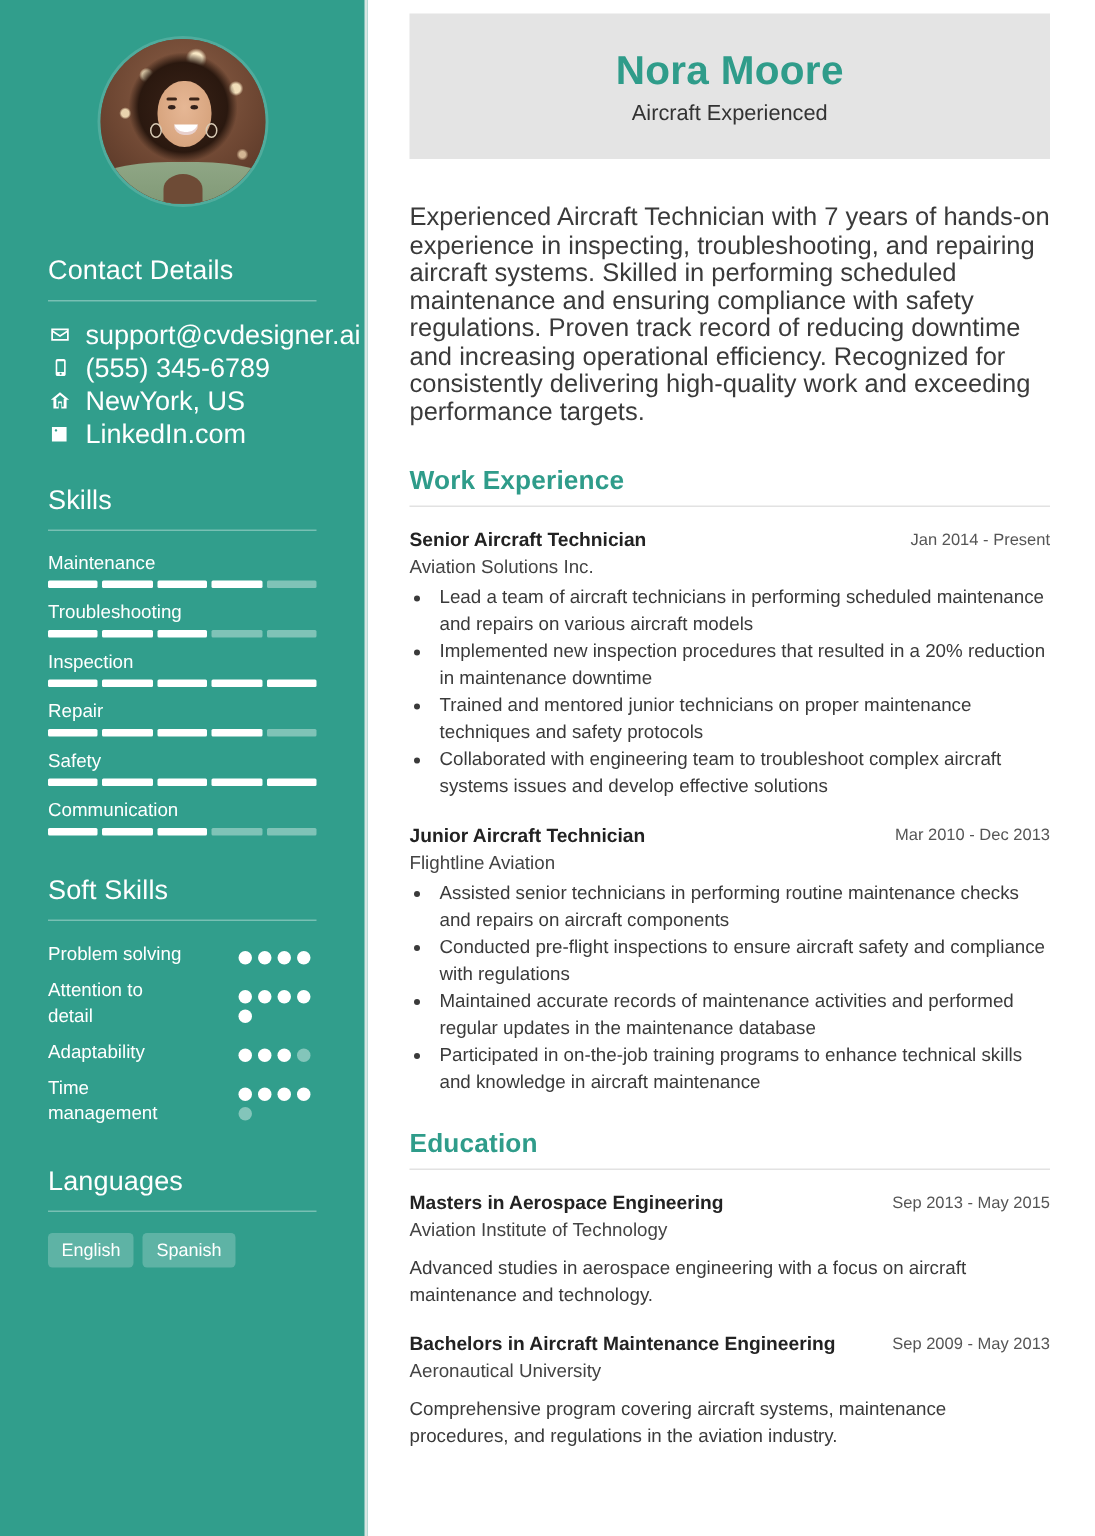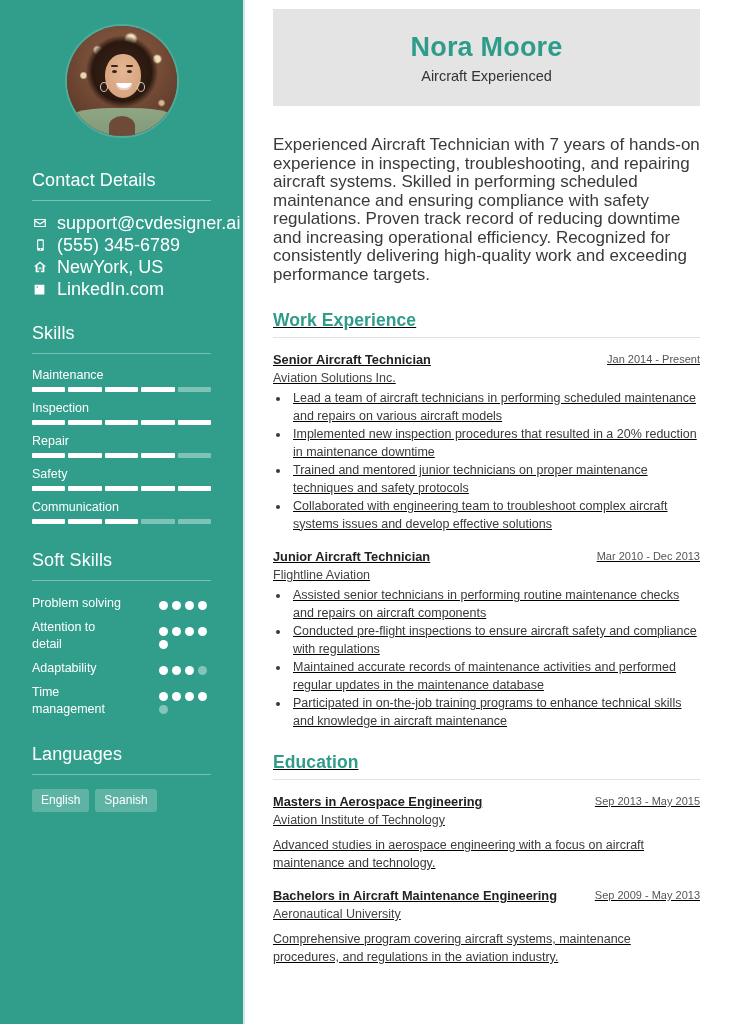--- a/index.html
+++ b/index.html
@@ -230,26 +230,26 @@
     font-size: 17.5px;
     font-weight: bold;
     margin-bottom: 6px;
     letter-spacing: 0.1px;
   }
   .sec-rule {
     height: 1px;
     background: #e2e2e2;
     margin-bottom: 13px;
   }
-  .section { margin-bottom: 22px; text-decoration: underline; }
+  .section { margin-bottom: 22px; }
 
   .entry { margin-bottom: 15px; }
   .entry-top {
     display: flex;
-    align-items: flex-start;
+    align-items: center;
     justify-content: space-between;
     gap: 14px;
   }
   .entry-title {
     font-size: 12.8px;
     font-weight: bold;
     color: #222222;
     line-height: 18px;
   }
   .entry-date {
@@ -353,20 +353,30 @@
             <div class="skill-name">Maintenance</div>
             <div class="skill-bar">
               <span class="seg on"></span>
               <span class="seg on"></span>
               <span class="seg on"></span>
               <span class="seg on"></span>
               <span class="seg"></span>
             </div>
           </div>
           <div class="skill-row">
+            <div class="skill-name">Troubleshooting</div>
+            <div class="skill-bar">
+              <span class="seg on"></span>
+              <span class="seg on"></span>
+              <span class="seg on"></span>
+              <span class="seg"></span>
+              <span class="seg"></span>
+            </div>
+          </div>
+          <div class="skill-row">
             <div class="skill-name">Inspection</div>
             <div class="skill-bar">
               <span class="seg on"></span>
               <span class="seg on"></span>
               <span class="seg on"></span>
               <span class="seg on"></span>
               <span class="seg on"></span>
             </div>
           </div>
           <div class="skill-row">

